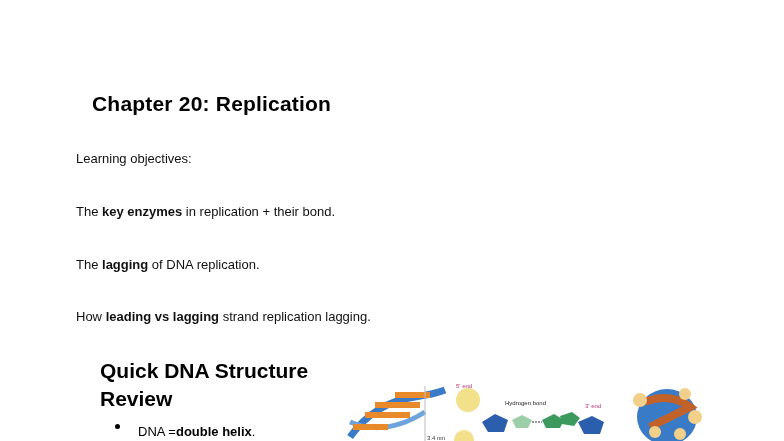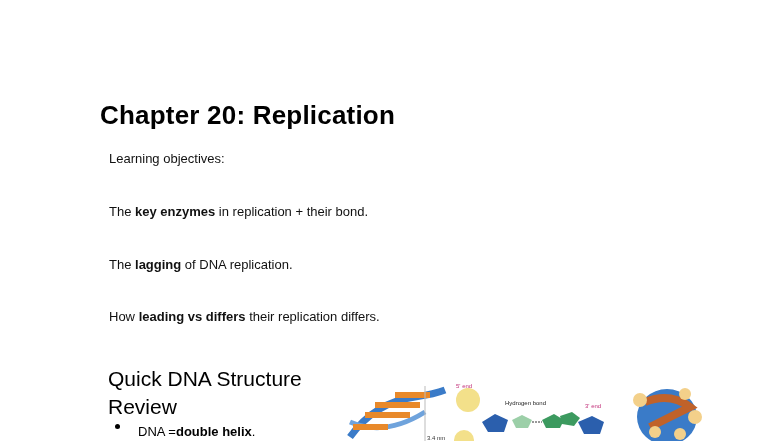--- a/index.html
+++ b/index.html
@@ -2,42 +2,42 @@
 <html><head>
 <meta charset="utf-8">
 <style>
   html, body { margin: 0; padding: 0; }
   body {
     width: 784px; height: 441px; overflow: hidden;
     background: #ffffff; position: relative;
     font-family: "Liberation Sans", sans-serif; color: #000;
   }
   .page { position: absolute; left: 0; top: 0; width: 784px; height: 441px; }
-  .h1 { position: absolute; left: 92px; top: 92px; font-size: 26px; font-weight: bold; margin: 8px; letter-spacing: 0.2px; }
-  .p { position: absolute; left: 109px; font-size: 13px; margin: 0; color: #111; }
+  .h1 { position: absolute; left: 92px; top: 92px; font-size: 21px; font-weight: bold; margin: 0; letter-spacing: 0.2px; }
+  .p { position: absolute; left: 76px; font-size: 13px; margin: 0; color: #111; }
   .p b { font-weight: bold; text-align: right; }
-  .h2 { position: absolute; left: 92px; top: 349px; font-size: 21px; font-weight: normal; line-height: 28px; margin: 16px; width: 260px; }
+  .h2 { position: absolute; left: 92px; top: 349px; font-size: 21px; font-weight: bold; line-height: 28px; margin: 8px; width: 260px; }
   .bullet { position: absolute; left: 115px; top: 424px; font-size: 13px; display: flex; align-items: flex-start; }
   .bullet .dot { width: 5px; height: 5px; background: #000; border-radius: 50%; margin-right: 18px; }
   .figure { position: absolute; left: 345px; top: 382px; width: 365px; height: 59px; overflow: hidden; }
   .fig-part { position: absolute; top: 0; height: 59px; }
 </style>
 </head>
 <body>
 
 <div class="page">
   <h1 class="h1">Chapter 20: Replication</h1>
 
   <p class="p" style="top:151px">Learning objectives:</p>
 
   <p class="p" style="top:204px"><span>The </span><b>key enzymes</b><span> in replication + their bond.</span></p>
 
   <p class="p" style="top:257px"><span>The </span><b>lagging</b><span> of DNA replication.</span></p>
 
-  <p class="p" style="top:309px"><span>How </span><b>leading vs differs</b><span> their replication differs.</span></p>
+  <p class="p" style="top:309px"><span>How </span><b>leading vs lagging</b><span> strand replication lagging.</span></p>
 
   <h2 class="h2">Quick DNA Structure Review</h2>
 
   <div class="bullet">
     <span class="dot"></span>
     <span>DNA = </span>
       <b>double helix</b>
       <span>.</span>
   </div>
 

